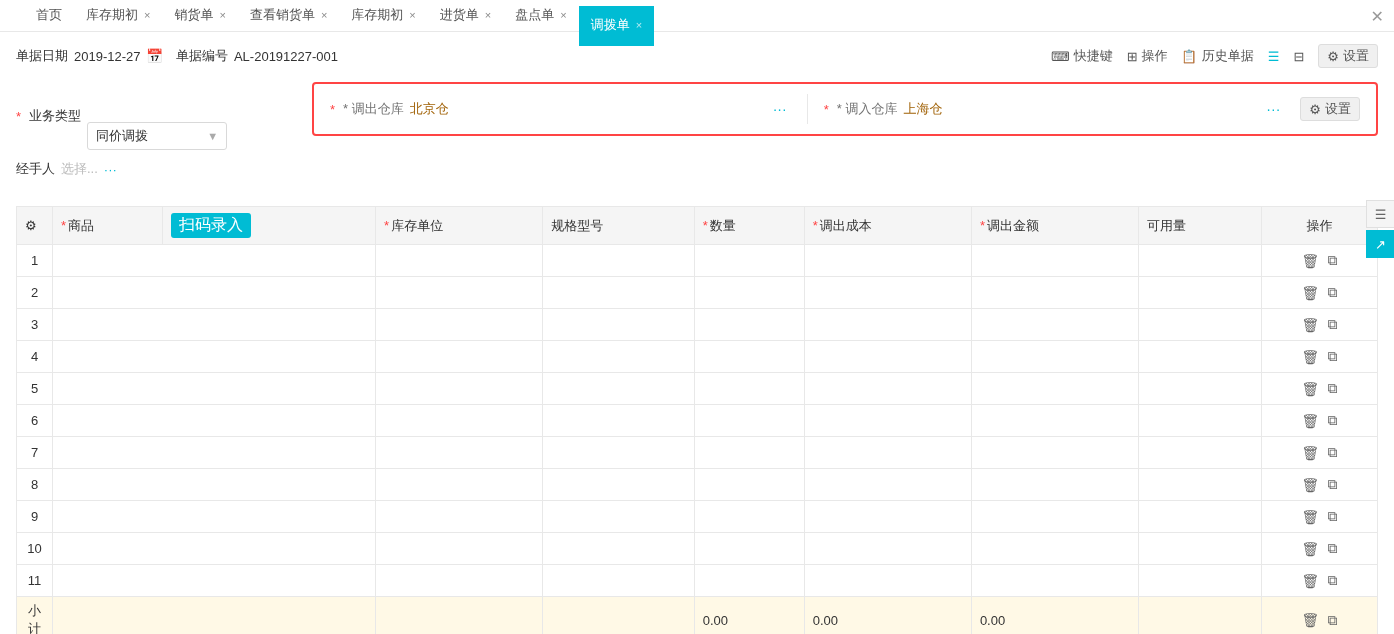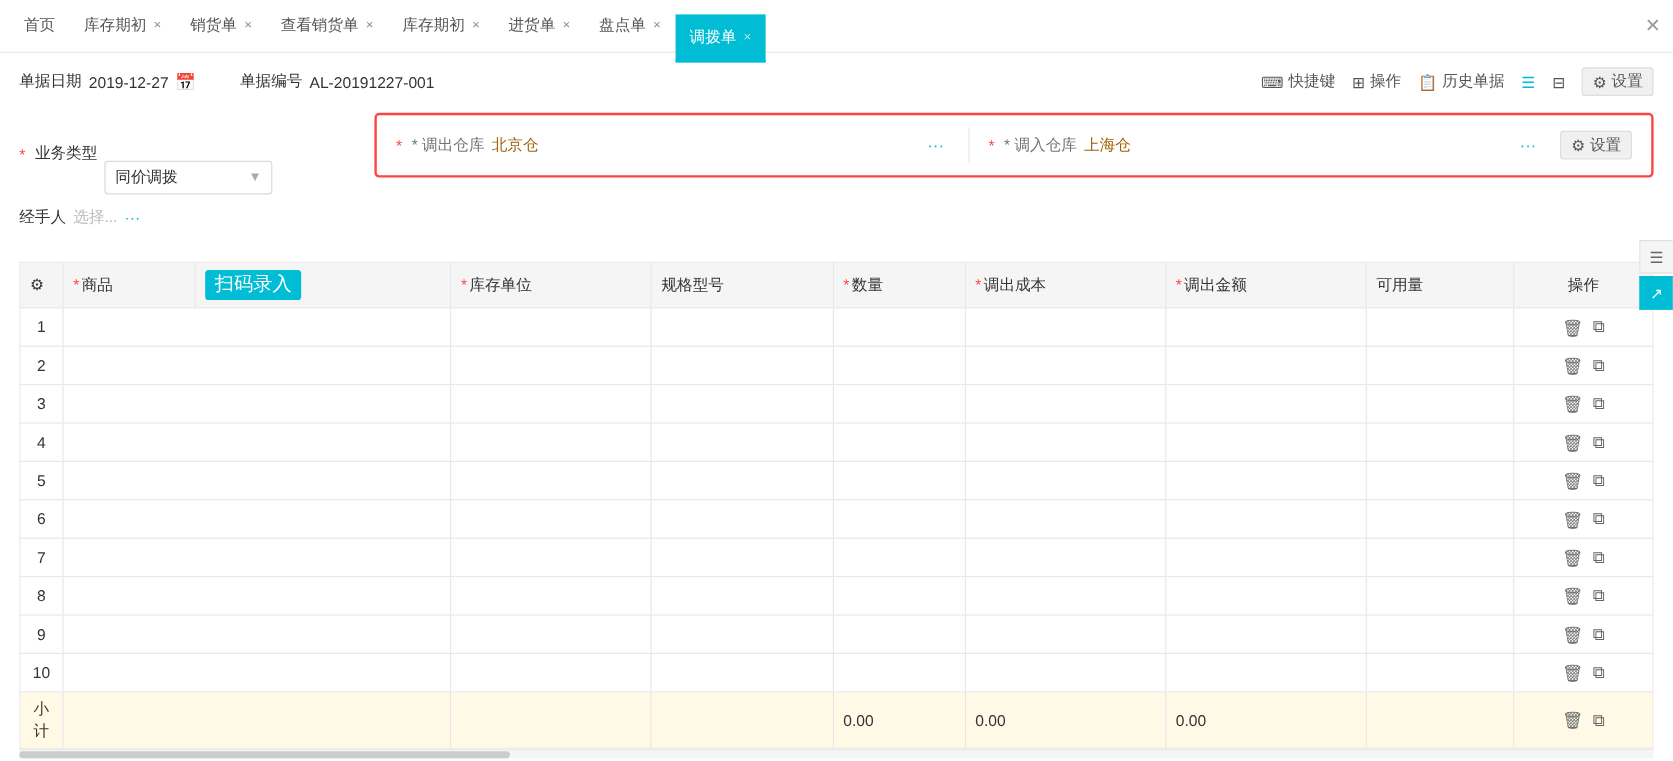--- a/index.html
+++ b/index.html
@@ -4,22 +4,22 @@
   <style>
     * { box-sizing: border-box; margin: 0; padding: 0; }
     body { font-family: 'Microsoft YaHei', Arial, sans-serif; font-size: 13px; color: #333; background: #fff; overflow: hidden; }
 
     
     .tab-bar {
       display: flex;
       align-items: center;
       border-bottom: 1px solid #e8e8e8;
       background: #fff;
-      padding: 0 8px;
-      height: 44px;
+      padding: 0 24px;
+      height: 32px;
       position: relative;
     }
     .tab-item {
       display: flex;
       align-items: center;
       padding: 0 12px;
       height: 40px;
       cursor: pointer;
       color: #555;
       font-size: 13px;
@@ -52,21 +52,21 @@
     
     .main-content {
       padding: 12px 16px;
       background: #fff;
     }
 
     
     .form-header {
       display: flex;
       align-items: center;
-      gap: 36px;
+      gap: 12px;
       margin-bottom: 14px;
     }
     .form-field {
       display: flex;
       align-items: center;
       gap: 6px;
       font-size: 13px;
     }
     .form-field label { color: #333; white-space: nowrap; }
     .field-value { color: #333; }
@@ -594,20 +594,36 @@
             <td></td>
             <td></td>
             <td></td>
             <td>
               <div class="col-actions">
                 <span class="action-icon">🗑</span>
                 <span class="action-icon copy">⧉</span>
               </div>
             </td>
           </tr>
+          <tr>
+            <td class="row-num">11</td>
+            <td colspan="2"></td>
+            <td></td>
+            <td></td>
+            <td></td>
+            <td></td>
+            <td></td>
+            <td></td>
+            <td>
+              <div class="col-actions">
+                <span class="action-icon">🗑</span>
+                <span class="action-icon copy">⧉</span>
+              </div>
+            </td>
+          </tr>
           <tr class="subtotal-row">
     <td class="row-num">小计</td>
     <td colspan="2"></td>
     <td></td>
     <td></td>
     <td>0.00</td>
     <td>0.00</td>
     <td>0.00</td>
     <td></td>
     <td>

